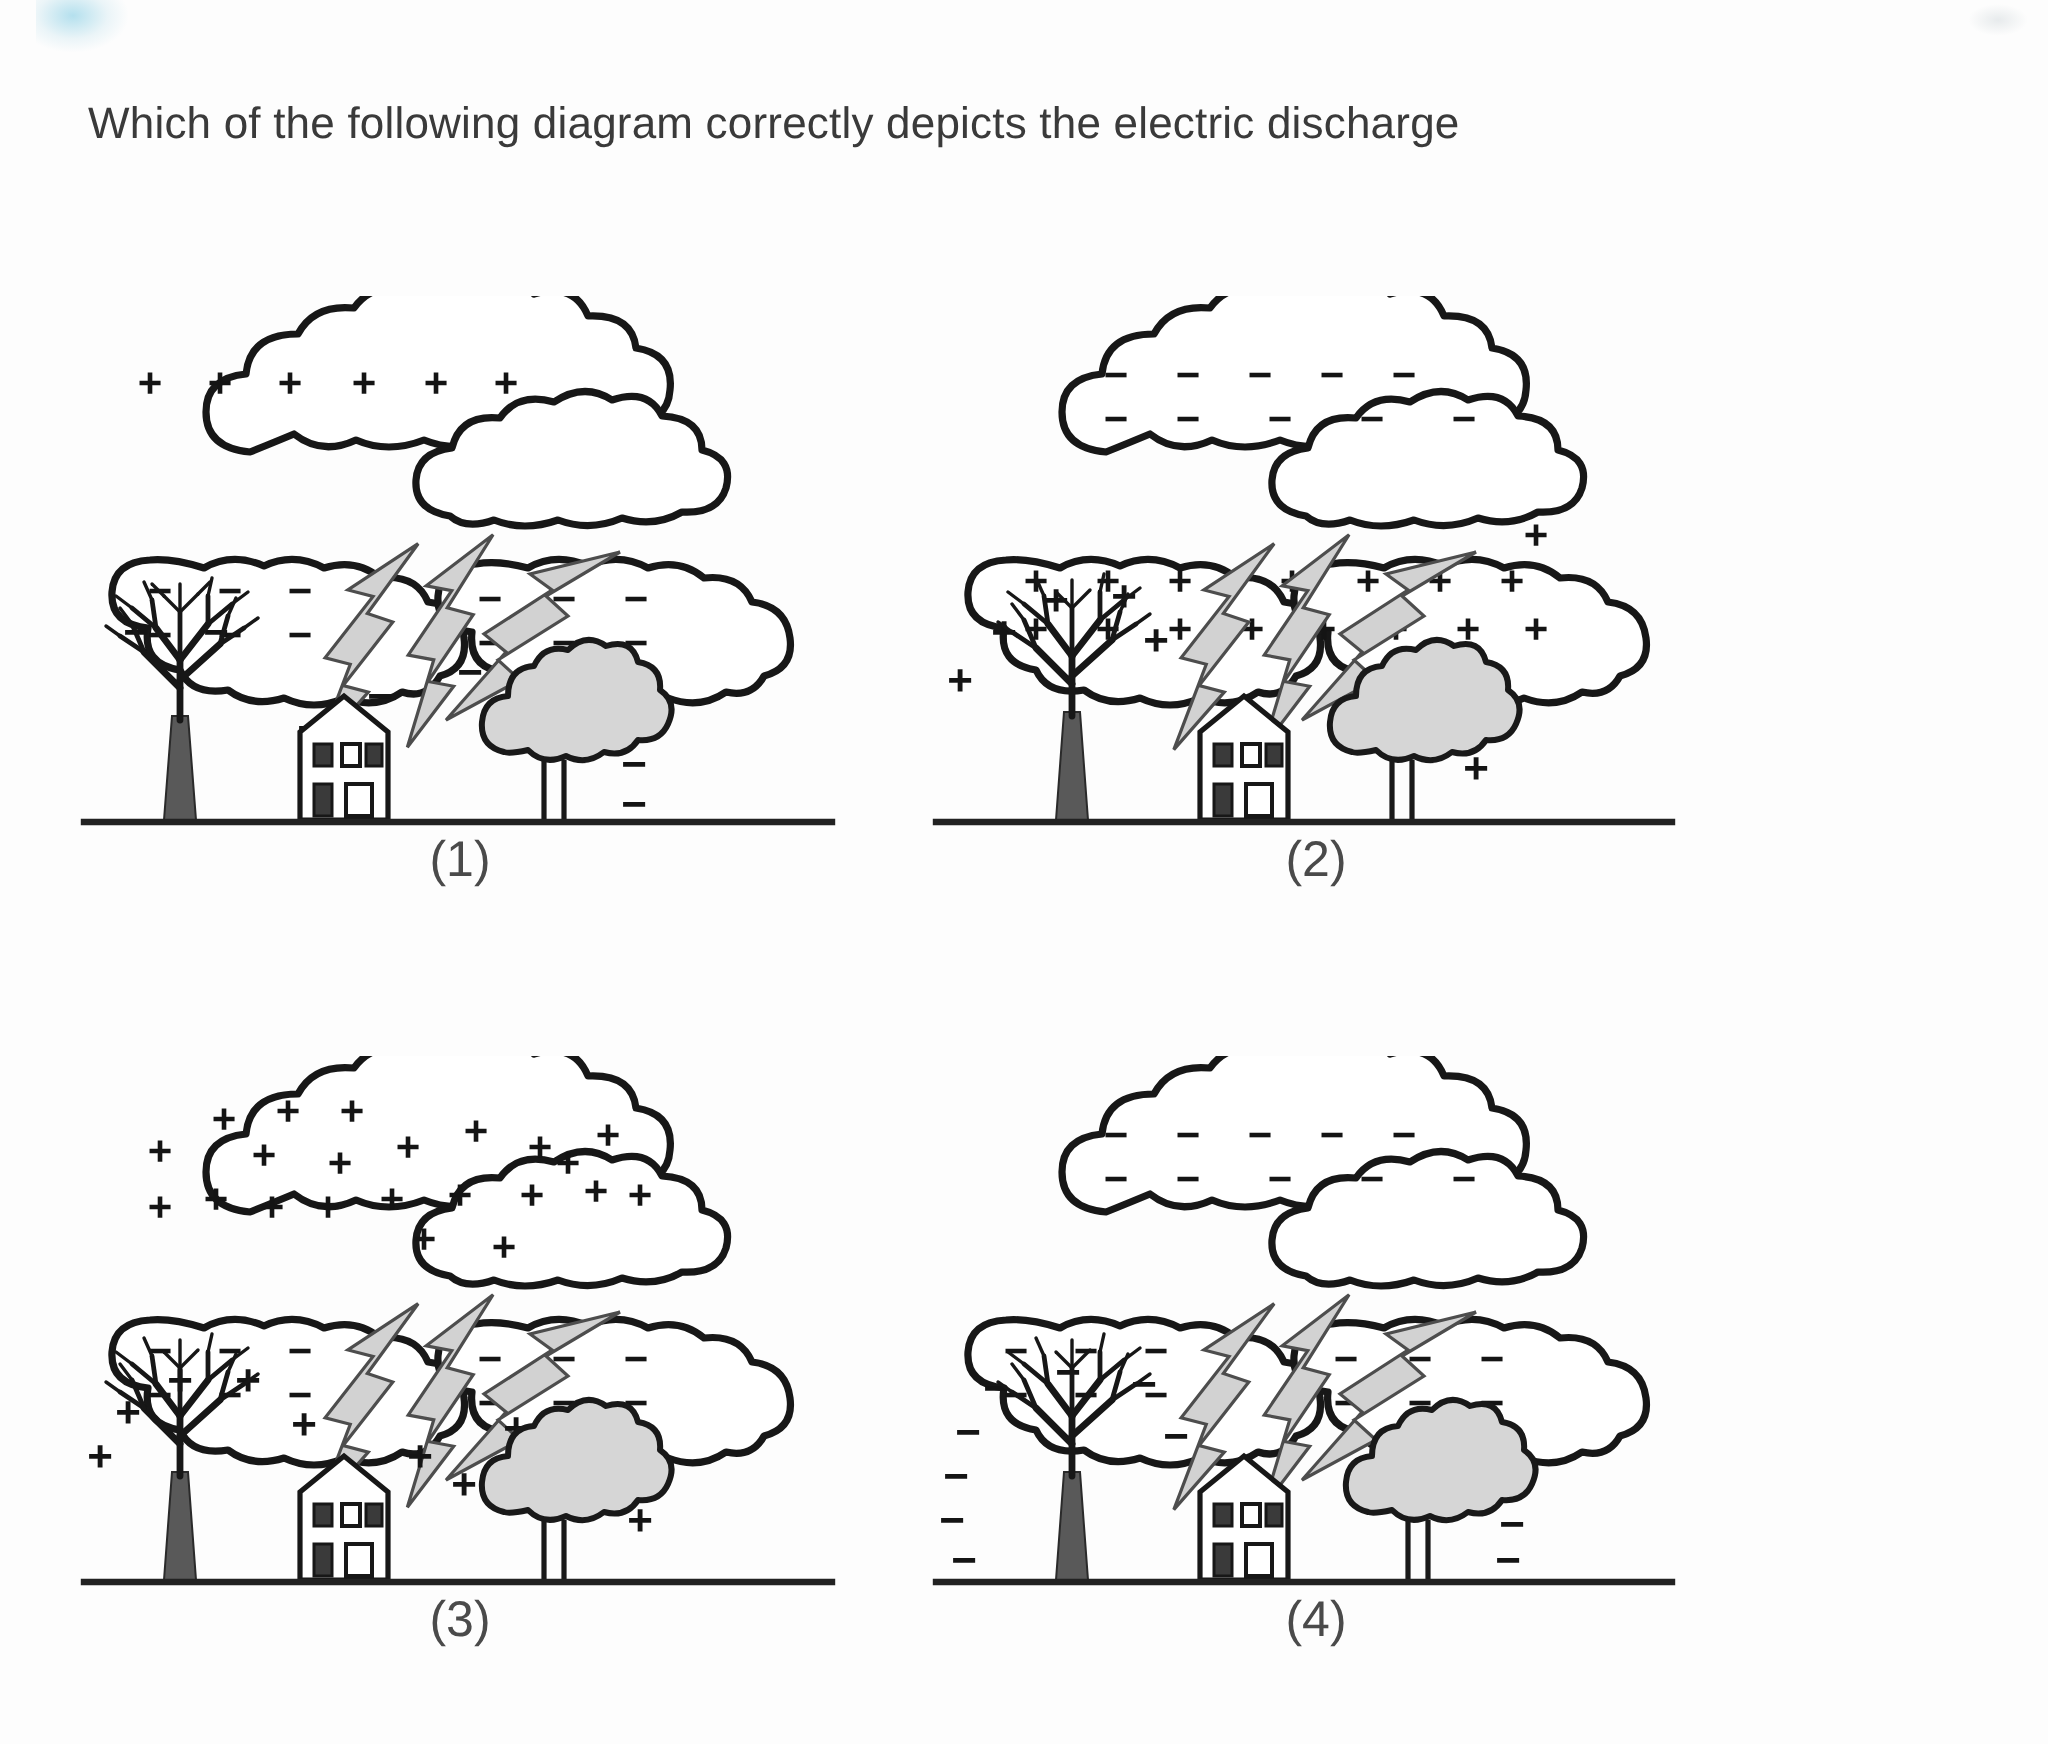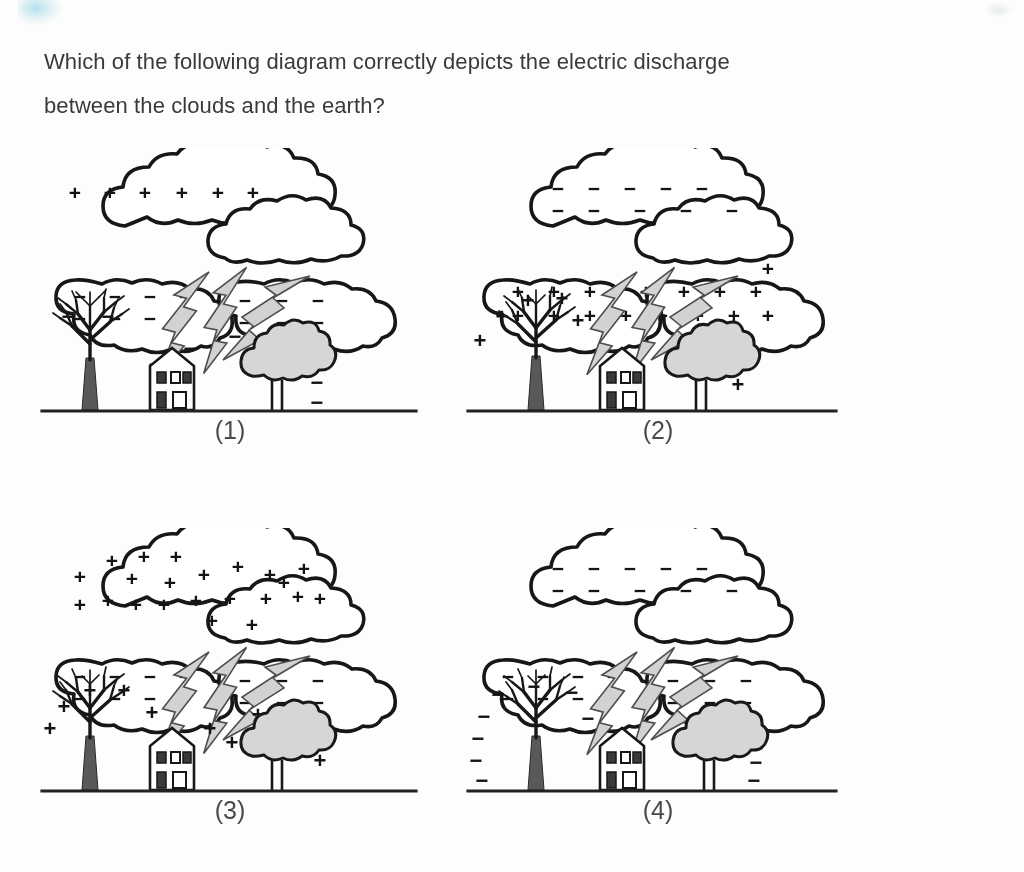--- a/index.html
+++ b/index.html
@@ -120,21 +120,20 @@
   }
 </style>
 </head>
 <body>
 
 <div class="scan-artifact"></div>
 <div class="scan-artifact-2"></div>
 
 <div class="question">
   <div>Which of the following diagram correctly depicts the electric discharge</div>
-  <div>between the clouds and the earth?</div>
 </div>
 
 <div class="options">
 
   <div class="opt-row">
 
     <div class="opt opt-1">
       <div class="scene">
         <svg width="420" height="285" viewBox="0 0 420 285" xmlns="http://www.w3.org/2000/svg">
 

